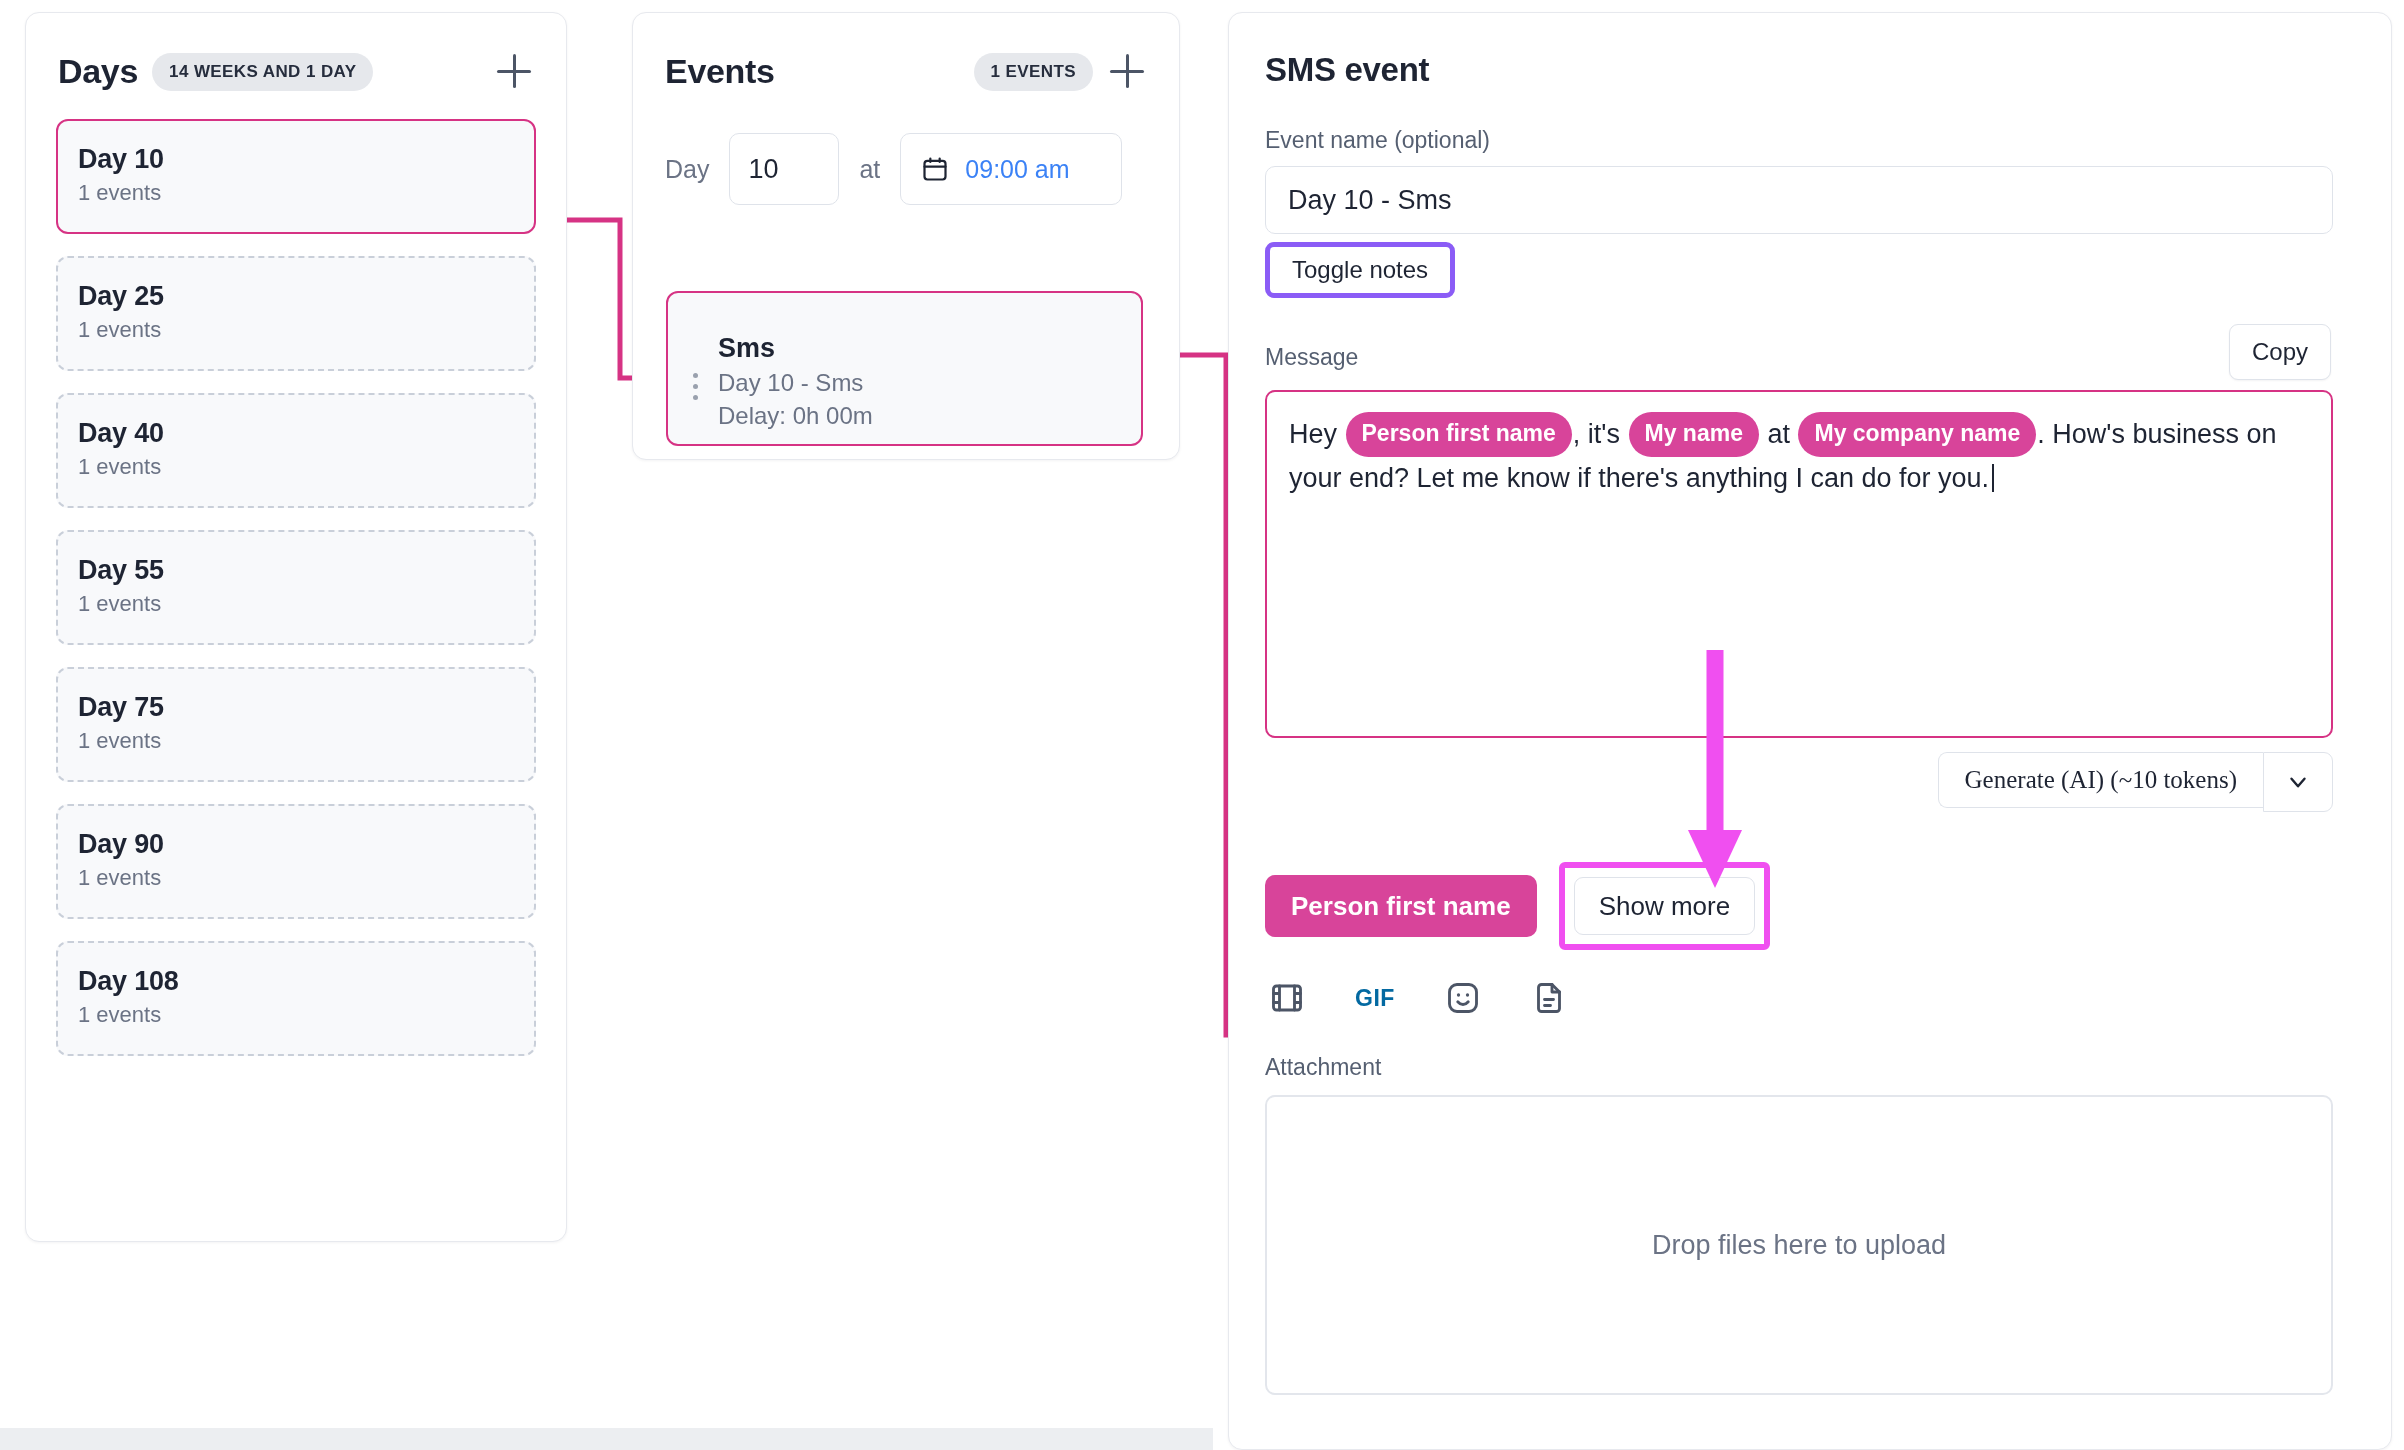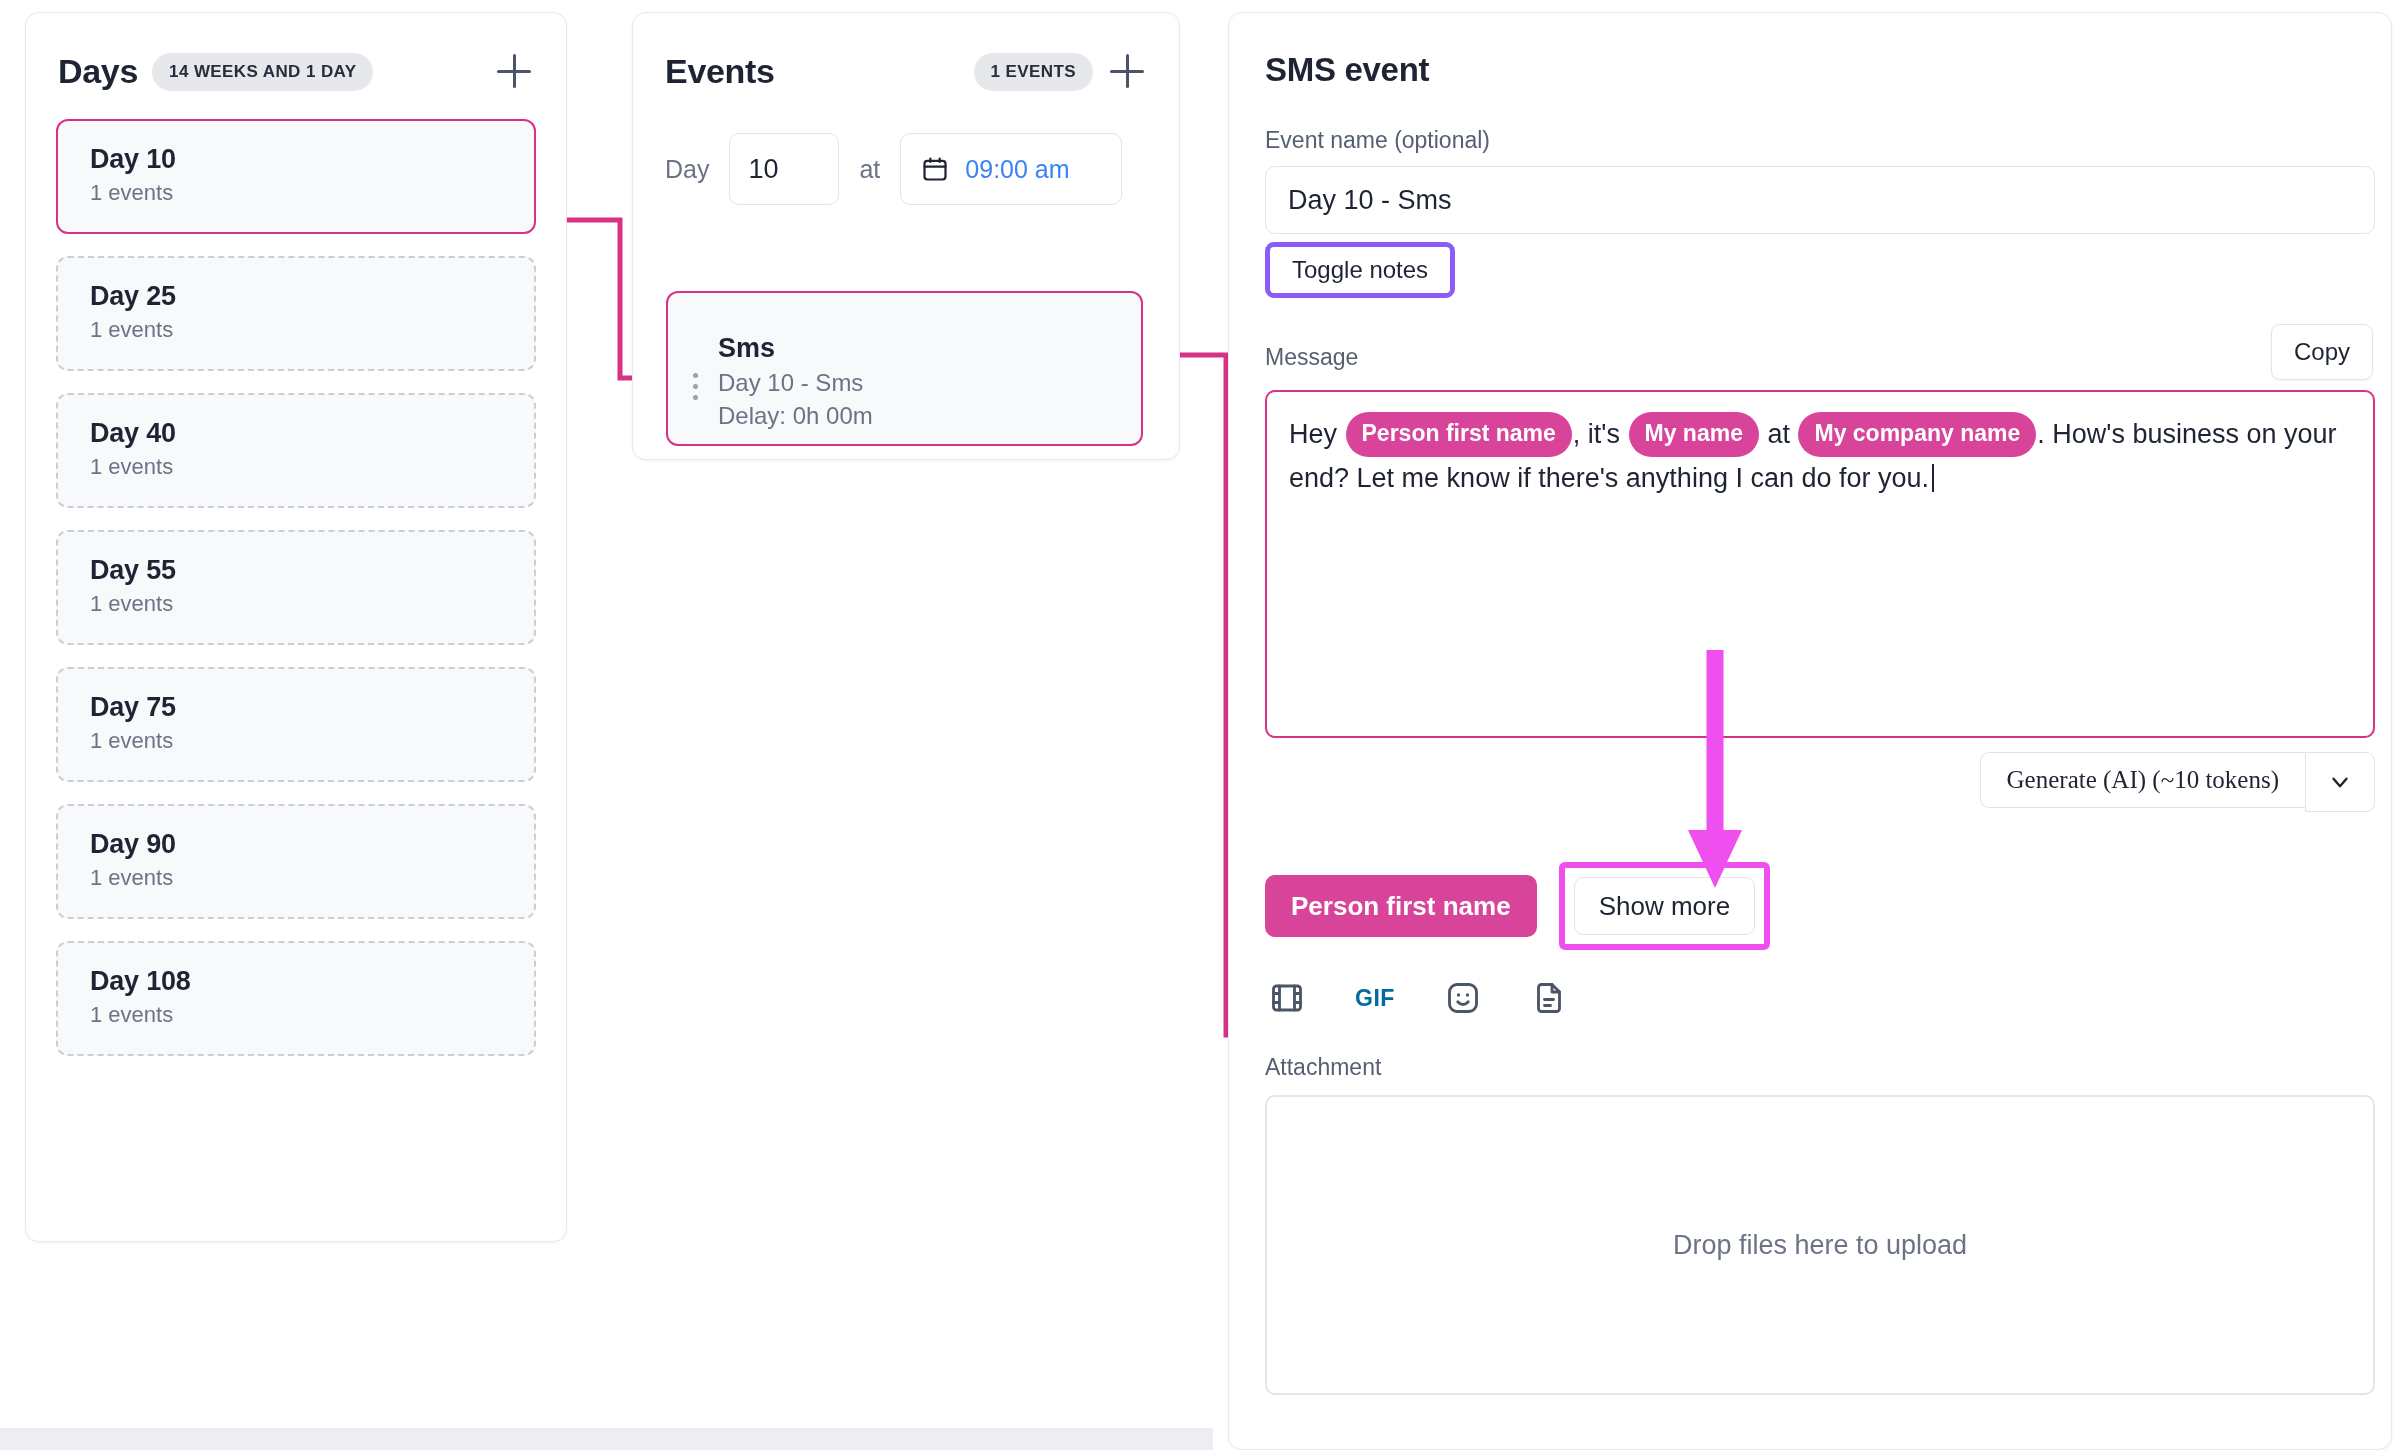--- a/index.html
+++ b/index.html
@@ -62,21 +62,21 @@
 
   .days-list {
     padding: 28px 30px 0 30px;
     display: flex; flex-direction: column; gap: 22px;
   }
   .day-card {
     height: 115px;
     background: #f8f9fb;
     border: 2px dashed #c9cfd9;
     border-radius: 12px;
-    padding: 23px 32px;
+    padding: 23px 20px;
     cursor: pointer;
   }
   .day-card.selected {
     border: 2.5px solid #d63384;
     border-style: solid;
     background: #f8f9fb;
   }
   .day-name {
     font-size: 27px; font-weight: 700; color: #1e2433;
     letter-spacing: -0.2px;
@@ -138,21 +138,21 @@
 
   
   .detail-panel {
     position: absolute;
     left: 1228px; top: 12px;
     width: 1164px; height: 1438px;
     background: #ffffff;
     border: 1px solid #e7e9ee;
     border-radius: 14px;
     box-shadow: 0 1px 3px rgba(16,24,40,.05);
-    padding: 38px 16px 0 36px;
+    padding: 38px 58px 0 36px;
     overflow: hidden;
   }
   .detail-title {
     font-size: 33px; font-weight: 700; color: #1e2433;
     letter-spacing: -0.3px;
   }
   .detail-sub {
     font-size: 23px; color: #6b7385; margin-top: 13px;
   }
   .field-label {

